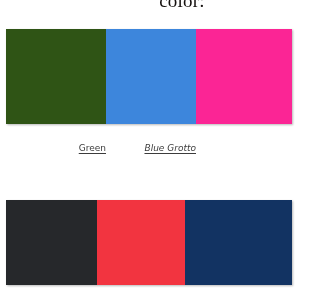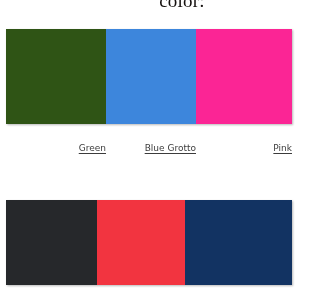--- a/index.html
+++ b/index.html
@@ -94,42 +94,41 @@
     font-family: "DejaVu Sans", "Liberation Sans", sans-serif;
     font-size: 9px;
     line-height: 14px;
     color: #3c3c3c;
     text-decoration: underline;
     text-underline-offset: 2px;
     white-space: nowrap;
     cursor: pointer;
   }
   .lbl-0 { left: 0px;   width: 100px; }
-  .lbl-1 { left: 100px; width: 90px;  }
+  .lbl-1 { left: 100px; width: 90px; font-style: italic;  }
   .lbl-2 { left: 190px; width: 96px;  }
 </style>
 </head>
 <body>
 
 <div id="page" style="background-color: rgb(255, 255, 255);">
 
   <div class="title-clip">
     <div class="title-text">color:</div>
   </div>
 
   <div class="swatch-strip strip-top">
     <span class="swatch sw-green" style="background-color: rgb(47, 84, 21); width: 100px;"></span>
     <span class="swatch sw-blue" style="background-color: rgb(61, 134, 220); width: 90px;"></span>
     <span class="swatch sw-pink" style="background-color: rgb(251, 37, 149); width: 96px;"></span>
   </div>
 
   <div class="label-row">
     <span class="color-label lbl-0">Green</span>
     <span class="color-label lbl-1">Blue Grotto</span>
-    <span class="color-label lbl-2">Pink</span>
   </div>
 
   <div class="swatch-strip strip-bottom">
     <span class="swatch sw-black" style="background-color: rgb(38, 40, 43); width: 91px;"></span>
     <span class="swatch sw-red" style="background-color: rgb(242, 52, 64); width: 88px;"></span>
     <span class="swatch sw-navy" style="background-color: rgb(18, 51, 98); width: 107px;"></span>
   </div>
 
 </div>
 

